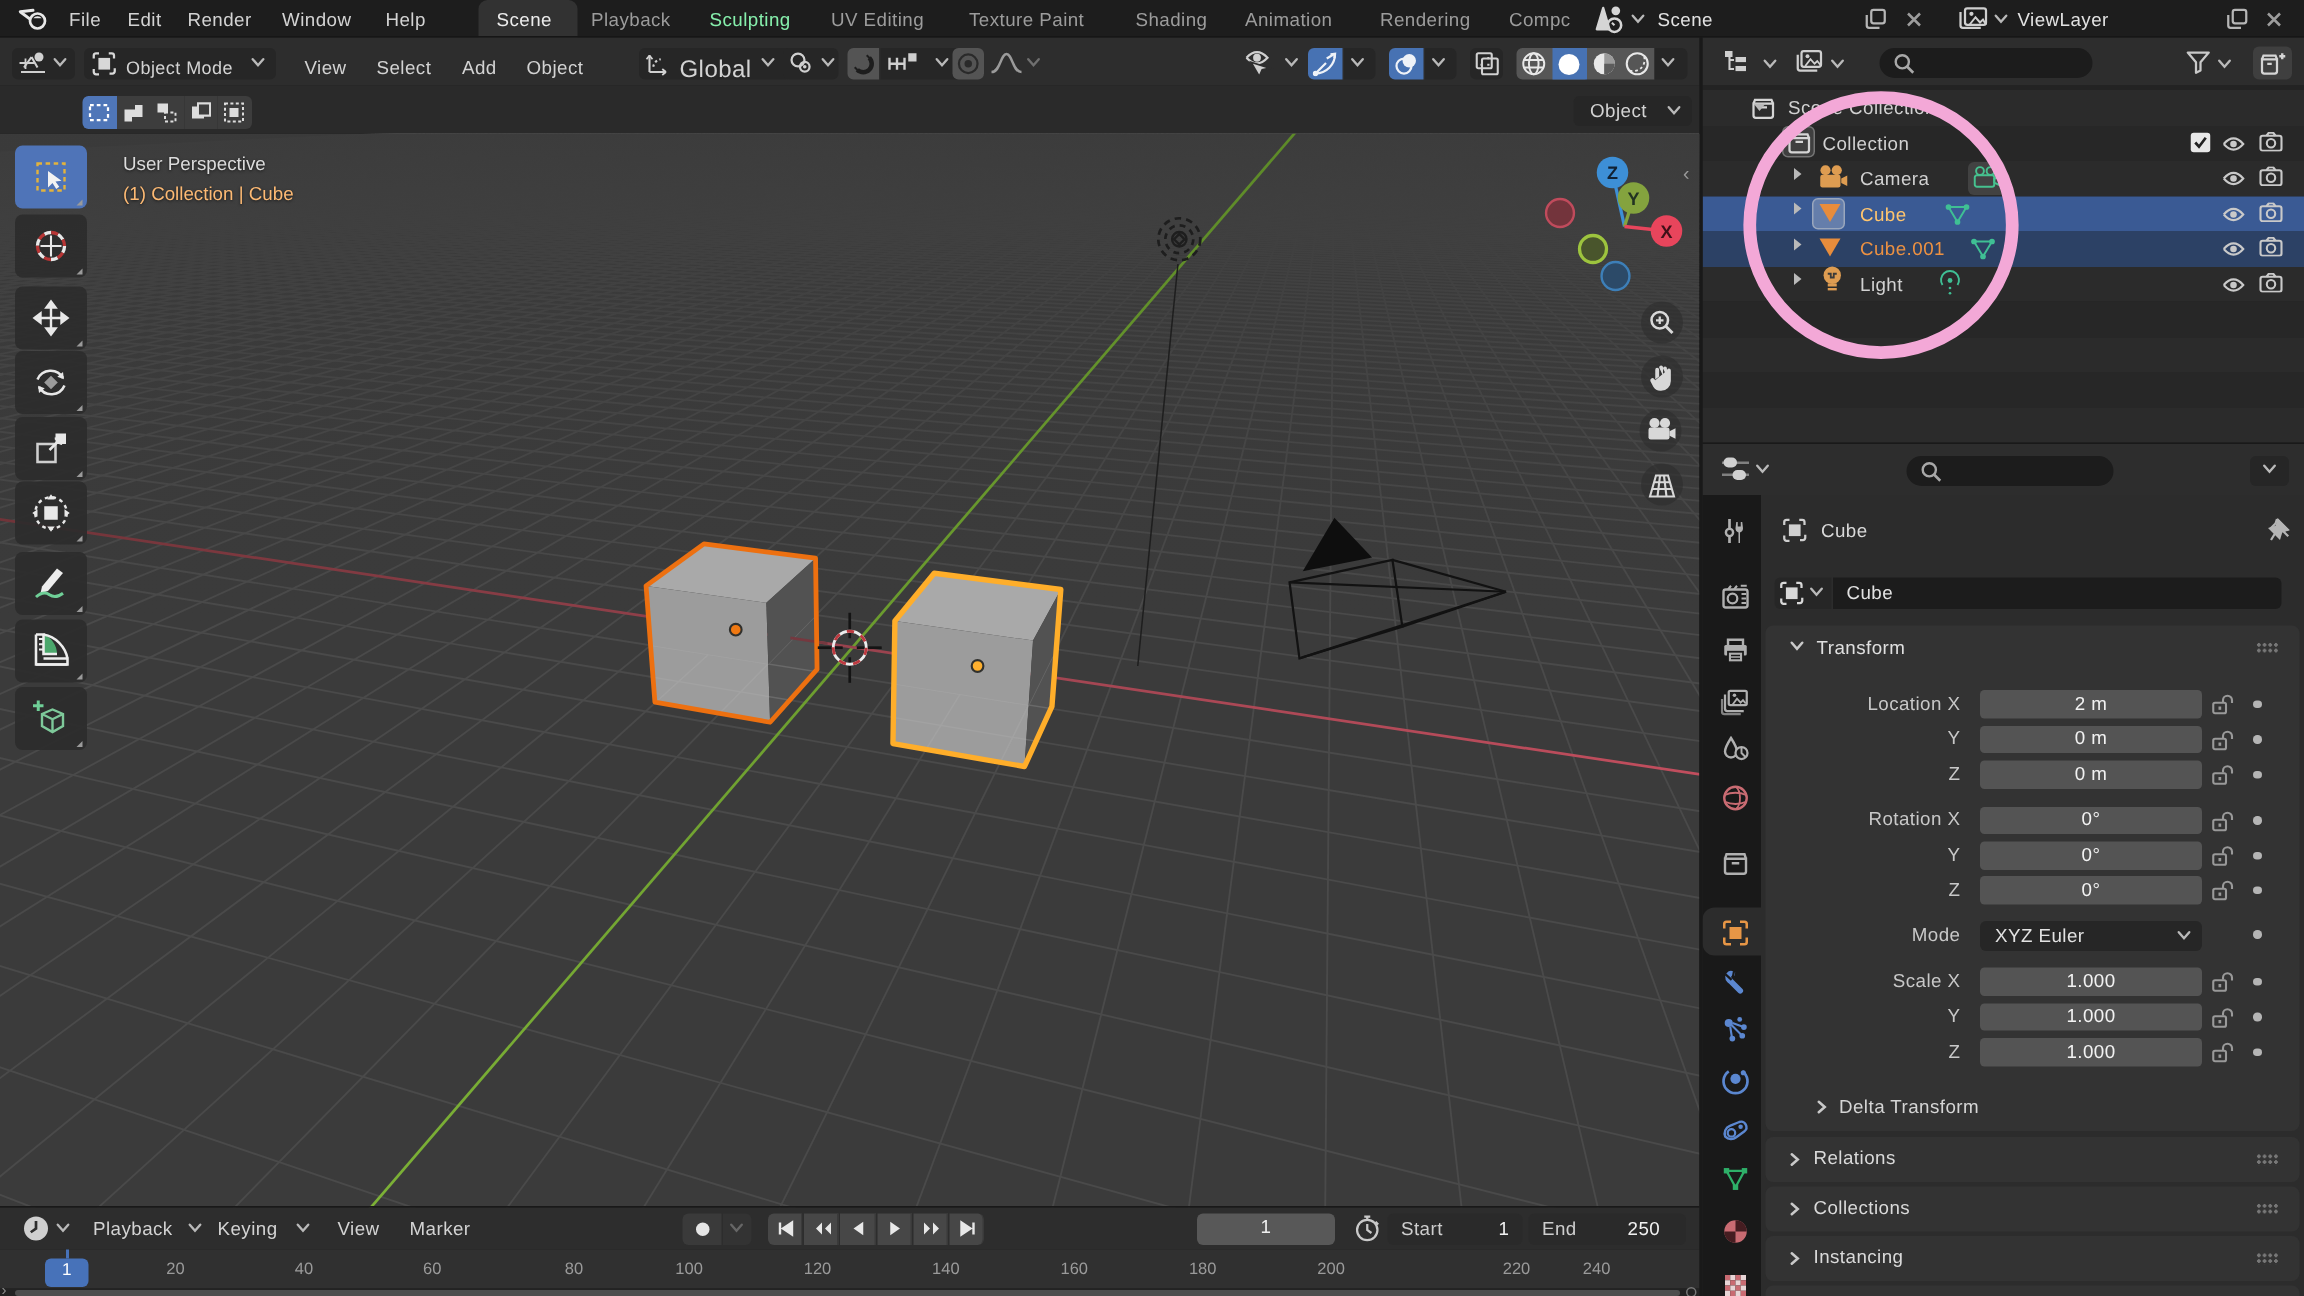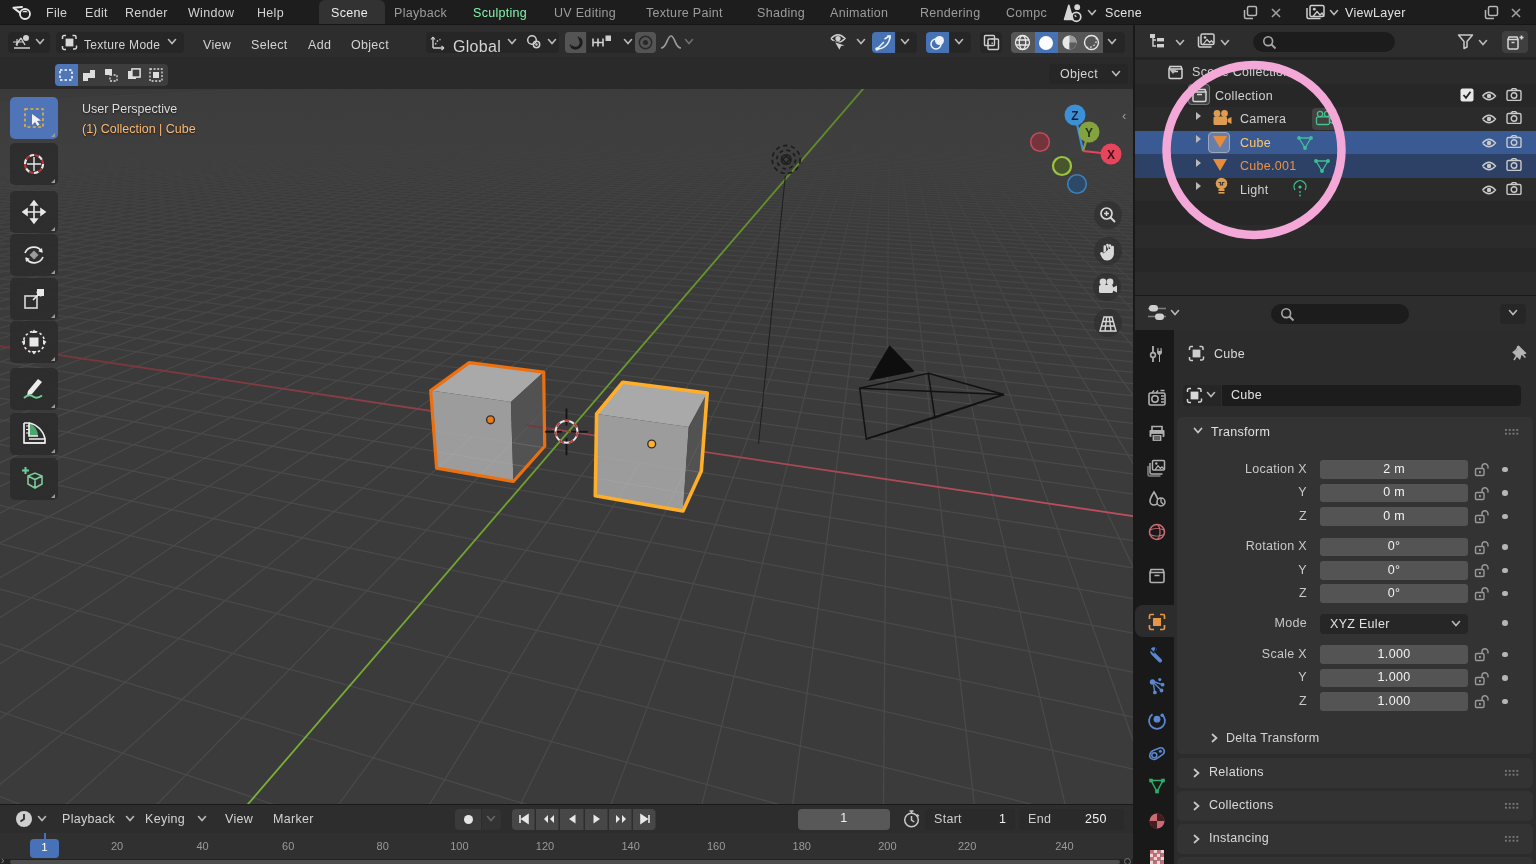--- a/index.html
+++ b/index.html
@@ -76,21 +76,21 @@
 <svg class="abs" style="left:35px;top:38px" width="10" height="8" viewBox="0 0 10 8">
     <path d="M1.5,1.5 L5,5.5 L8.5,1.5" fill="none" stroke="#b9b9b9" stroke-width="1.6" stroke-linecap="round"></path>
   </svg>
 <div class="abs" style="left:56px;top:31.5px;width:128px;height:21px;background:#262626;border-radius:4px"></div>
 <svg class="abs" style="left:61px;top:34px" width="17" height="17" viewBox="0 0 17 17">
 <g stroke="#d8d8d8" stroke-width="1.5" fill="none">
 <path d="M1.5,5 v-2 a1.5,1.5 0 0,1 1.5,-1.5 h2 M11.5,1.5 h2 a1.5,1.5 0 0,1 1.5,1.5 v2 M15.5,11.5 v2 a1.5,1.5 0 0,1 -1.5,1.5 h-2 M5,15.5 h-2 a1.5,1.5 0 0,1 -1.5,-1.5 v-2"></path>
 <rect x="4.6" y="4.6" width="7.8" height="7.8" fill="#d8d8d8" stroke="none"></rect>
 </g>
   </svg>
-<div class="abs txt" style="left:84px;top:37.5px;font-size:12px">Texture Mode</div>
+<div class="abs txt" style="left:84px;top:37.5px;font-size:12px">Object Mode</div>
 <svg class="abs" style="left:167px;top:38px" width="10" height="8" viewBox="0 0 10 8">
     <path d="M1.5,1.5 L5,5.5 L8.5,1.5" fill="none" stroke="#b9b9b9" stroke-width="1.6" stroke-linecap="round"></path>
   </svg>
 <div class="abs txt" style="left:203px;top:37.5px">View</div>
 <div class="abs txt" style="left:251px;top:37.5px">Select</div>
 <div class="abs txt" style="left:308px;top:37.5px">Add</div>
 <div class="abs txt" style="left:351px;top:37.5px">Object</div>
 <div class="abs" style="left:426px;top:31.5px;width:102px;height:21px;background:#262626;border-radius:4px"></div>
 <svg class="abs" style="left:430px;top:34px" width="18" height="17" viewBox="0 0 18 17">
 <g stroke="#d0d0d0" stroke-width="1.4" fill="none">
@@ -2957,21 +2957,21 @@
 <div class="abs" style="left:102.0px;top:840px;width:30px;text-align:center;color:#9a9a9a;font-size:11px">20</div>
 <div class="abs" style="left:187.6px;top:840px;width:30px;text-align:center;color:#9a9a9a;font-size:11px">40</div>
 <div class="abs" style="left:273.2px;top:840px;width:30px;text-align:center;color:#9a9a9a;font-size:11px">60</div>
 <div class="abs" style="left:358.79999999999995px;top:840px;width:30px;text-align:right;color:#9a9a9a;font-size:11px">80</div>
 <div class="abs" style="left:444.4px;top:840px;width:30px;text-align:center;color:#9a9a9a;font-size:11px">100</div>
 <div class="abs" style="left:530.0px;top:840px;width:30px;text-align:center;color:#9a9a9a;font-size:11px">120</div>
 <div class="abs" style="left:615.5999999999999px;top:840px;width:30px;text-align:center;color:#9a9a9a;font-size:11px">140</div>
 <div class="abs" style="left:701.1999999999999px;top:840px;width:30px;text-align:center;color:#9a9a9a;font-size:11px">160</div>
 <div class="abs" style="left:786.8px;top:840px;width:30px;text-align:center;color:#9a9a9a;font-size:11px">180</div>
 <div class="abs" style="left:872.4px;top:840px;width:30px;text-align:center;color:#9a9a9a;font-size:11px">200</div>
-<div class="abs" style="left:958.0px;top:840px;width:30px;text-align:left;color:#9a9a9a;font-size:11px">220</div>
+<div class="abs" style="left:996px;top:840px;width:30px;text-align:center;color:#9a9a9a;font-size:11px">220</div>
 <div class="abs" style="left:1043.6px;top:840px;width:30px;text-align:right;color:#9a9a9a;font-size:11px">240</div>
 <div class="abs" style="left:30px;top:838.5px;width:29px;height:19px;background:#4772b9;border-radius:4px">
     <div style="text-align:center;margin-top:2px;color:#fff;font-size:11.5px">1</div>
   </div>
 <div class="abs" style="left:43.5px;top:833px;width:2px;height:6px;background:#4772b9"></div>
 <div class="abs" style="left:10px;top:859.5px;width:1110px;height:4.5px;background:#4d4d4d;border-radius:2px"></div>
 <div class="abs" style="left:1124px;top:858px;width:7px;height:7px;border:1.5px solid #777;border-radius:50%"></div>
 <div class="abs" style="left:1px;top:855px;color:#8a8a8a;font-size:10px">›</div>
 <div class="abs" style="left:1133px;top:25px;width:2px;height:839px;background:#191919"></div>
 <div class="abs" style="left:0;top:803.5px;width:1133px;height:1.5px;background:#191919"></div>

